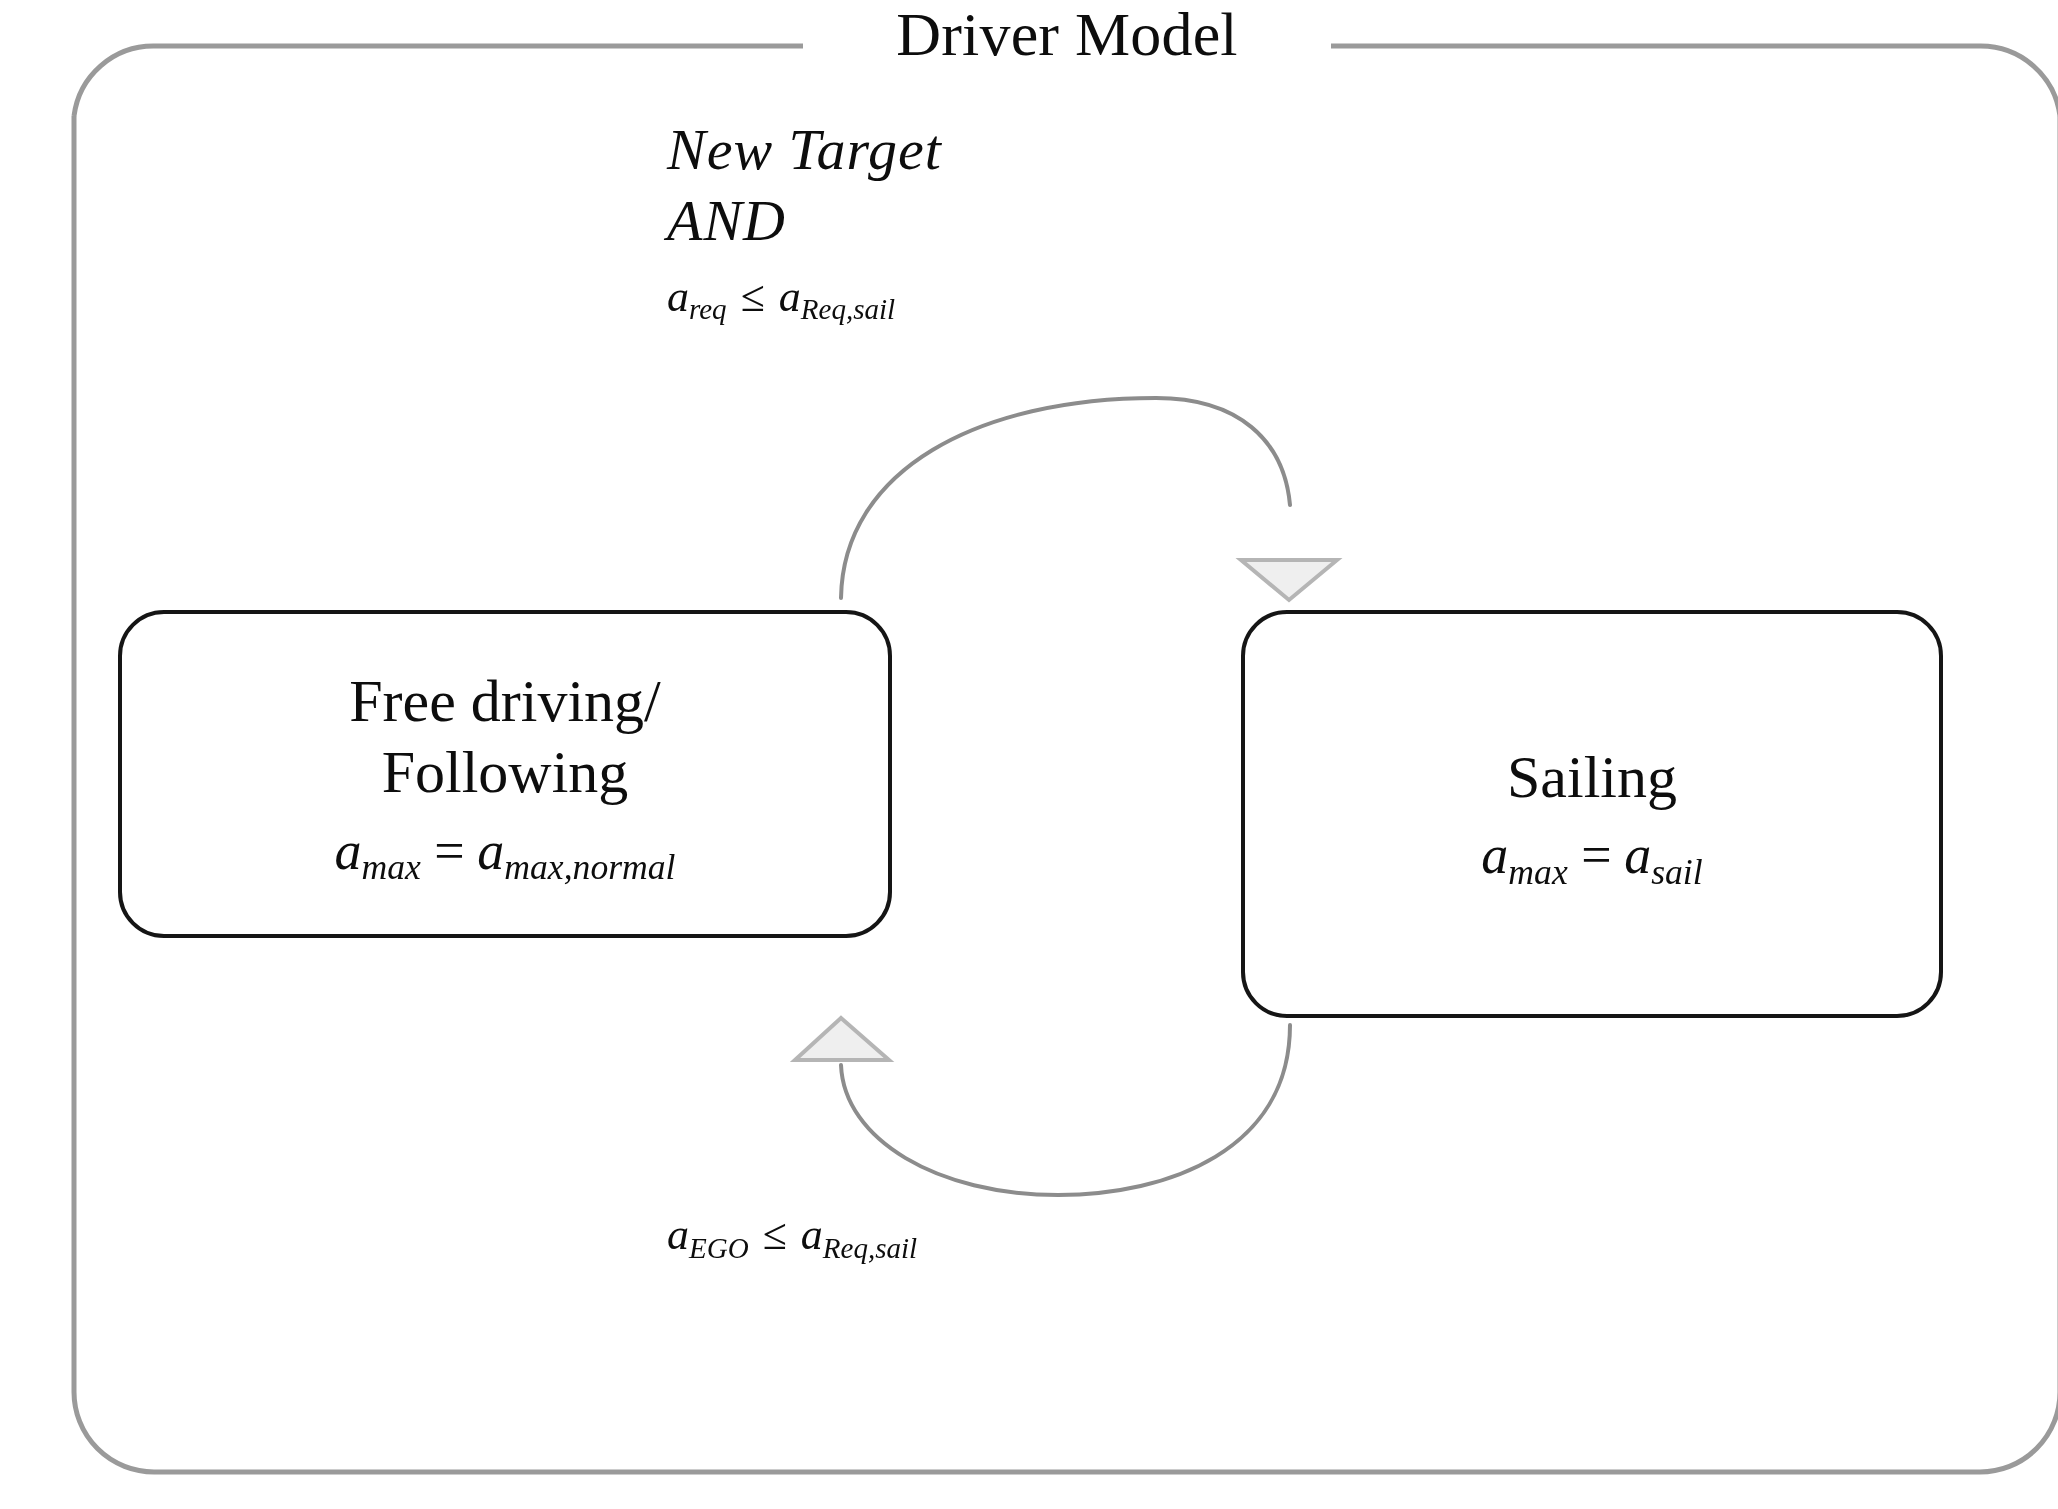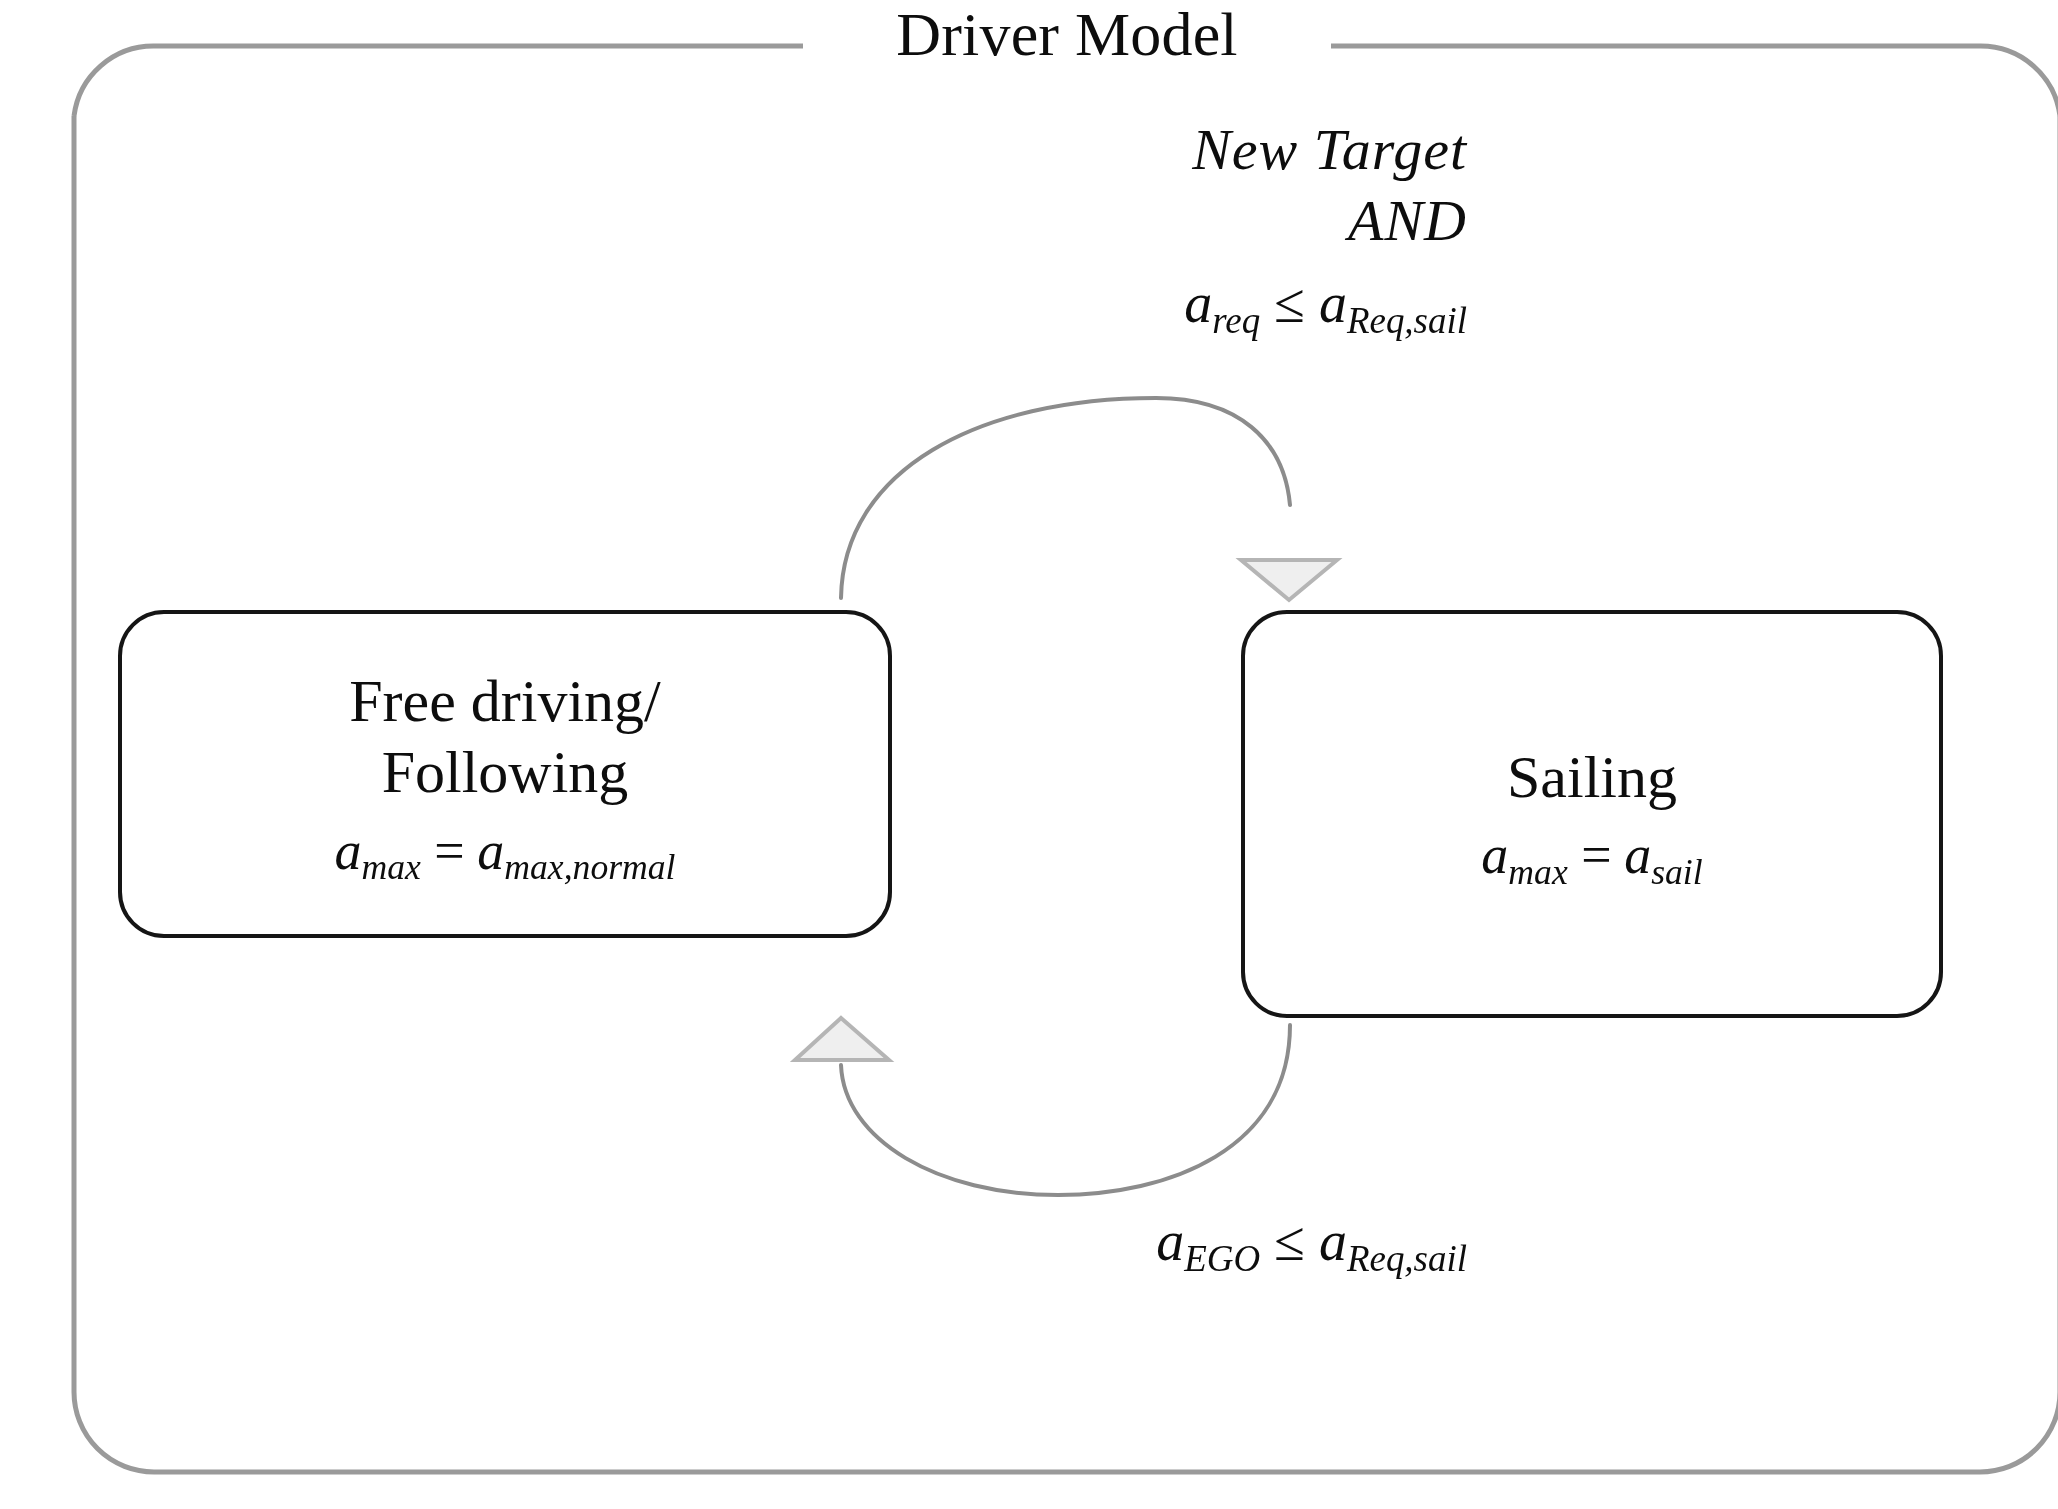--- a/index.html
+++ b/index.html
@@ -94,21 +94,21 @@
     top: 0.30em;
   }
   .state-formula .op {
     font-style: italic;
     padding: 0 10px;
   }
 
   
   .transition-label {
     position: absolute;
-    text-align: right;
+    text-align: left;
     font-family: "Liberation Serif", "DejaVu Serif", serif;
     color: #0d0d0d;
     font-style: italic;
   }
   #transition-label-top {
     left: 629px;
     top: 115px;
     width: 800px;
   }
   #transition-label-bottom {
@@ -117,21 +117,21 @@
     width: 800px;
   }
   .cond-line {
     font-size: 58px;
     line-height: 1.22;
     font-style: italic;
     letter-spacing: 1px;
   }
   .cond-formula {
     margin-top: 14px;
-    font-size: 56px;
+    font-size: 44px;
     font-style: italic;
     white-space: nowrap;
   }
   .cond-formula sub {
     font-size: 0.66em;
     font-style: italic;
     vertical-align: baseline;
     position: relative;
     top: 0.30em;
   }

